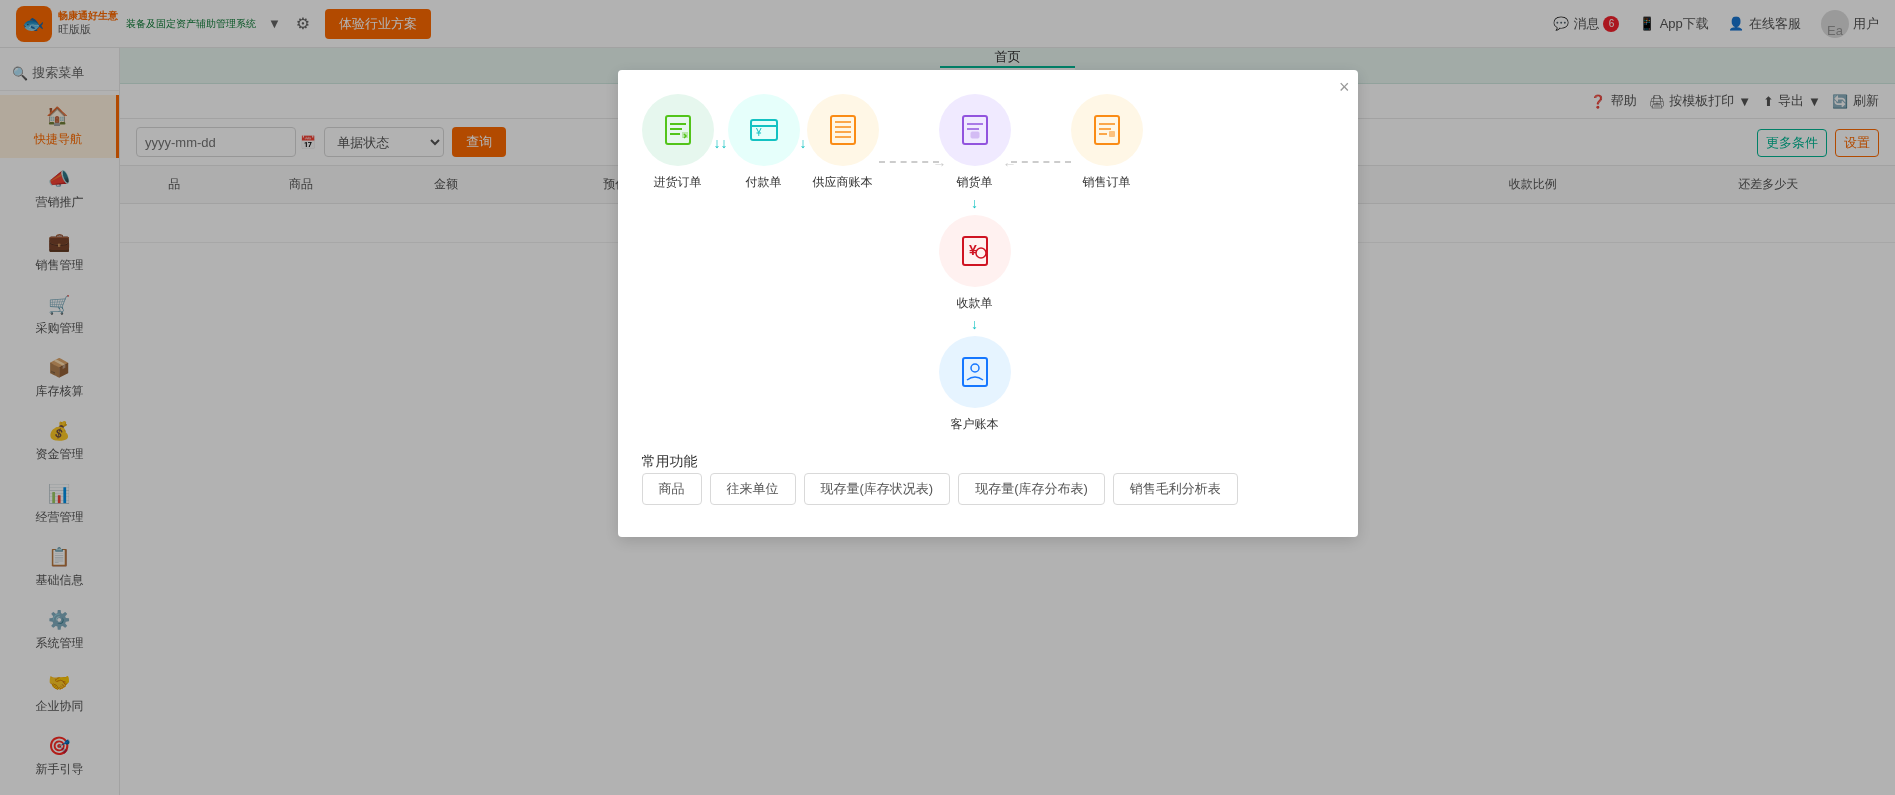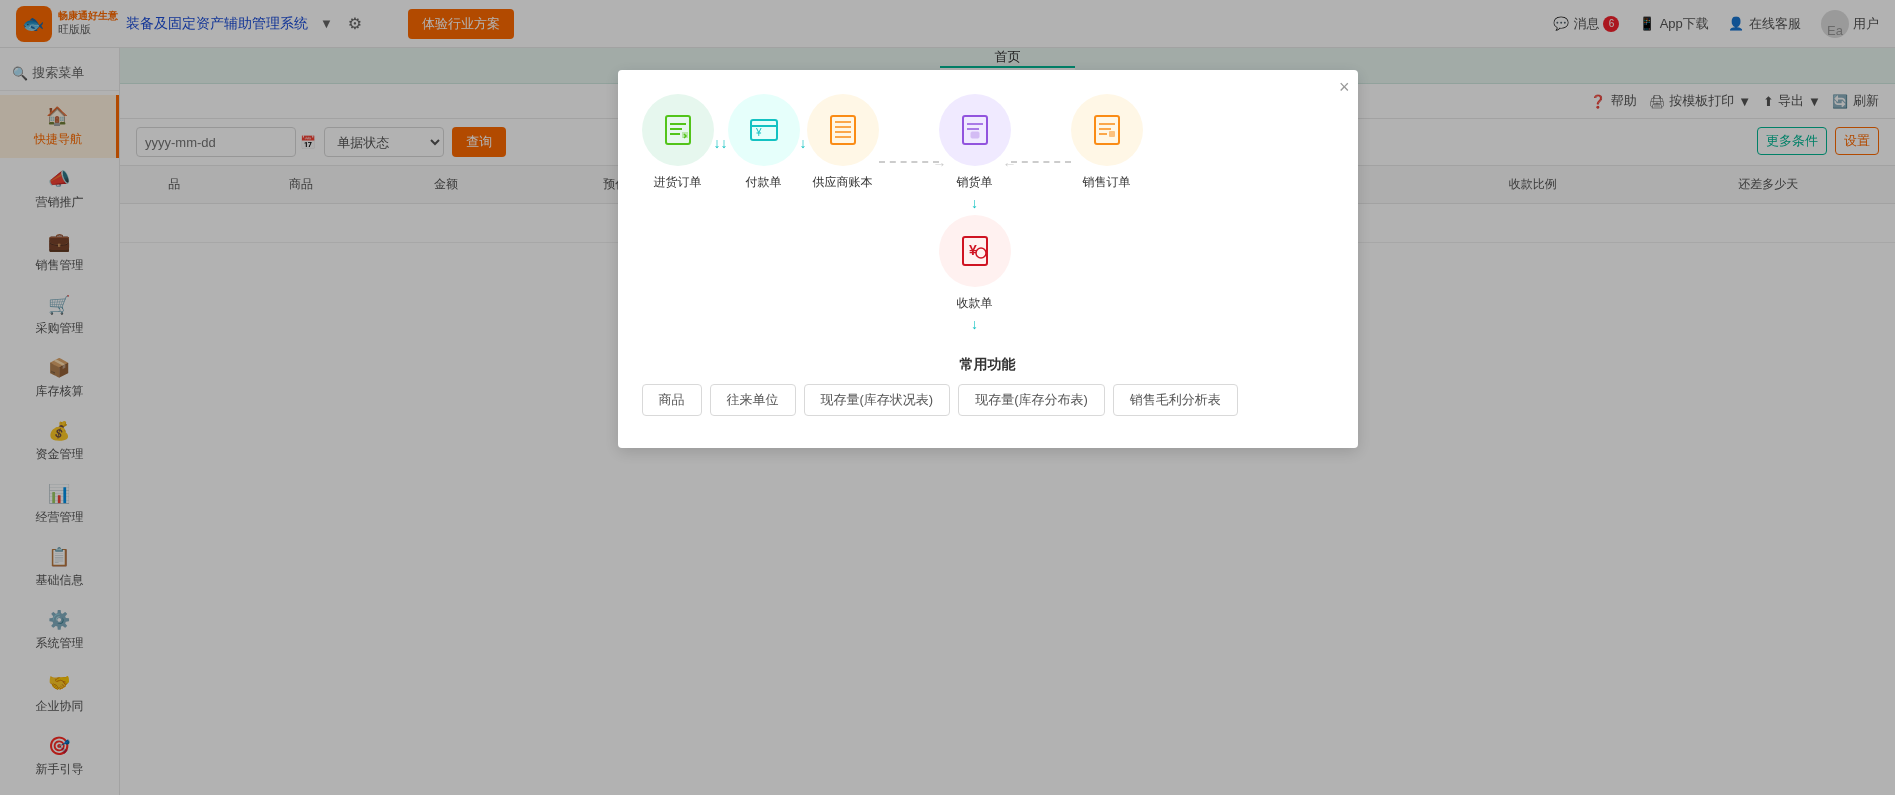--- a/index.html
+++ b/index.html
@@ -10,24 +10,24 @@
       display: flex; align-items: center; justify-content: space-between;
       background: #fff; height: 48px; padding: 0 16px;
       border-bottom: 1px solid #e8e8e8; position: relative; z-index: 10;
     }
     .top-header-left { display: flex; align-items: center; gap: 8px; }
     .app-logo { display: flex; align-items: center; gap: 6px; }
     .logo-icon { width: 36px; height: 36px; background: #ff6b00; border-radius: 8px; display: flex; align-items: center; justify-content: center; }
     .logo-icon span { color: white; font-size: 18px; }
     .logo-text { color: #ff6b00; font-size: 10px; font-weight: bold; line-height: 1.2; text-align: center; }
     .logo-sub { color: #666; font-size: 11px; font-family: Liberation Serif, serif; }
-    .system-title { color: #1d4ed8; font-size: 14px; font-weight: 500; }
+    .system-title { color: #15803d; font-size: 10px; font-weight: 500; }
     .title-dropdown { color: #666; cursor: pointer; margin-left: 4px; }
     .settings-btn { width: 28px; height: 28px; border: none; background: none; cursor: pointer; color: #666; font-size: 16px; }
-    .experience-btn { background: #ff6b00; color: white; border: none; padding: 6px 14px; border-radius: 4px; cursor: pointer; font-size: 13px; margin-left: 31px; }
+    .experience-btn { background: #ff6b00; color: white; border: none; padding: 6px 14px; border-radius: 4px; cursor: pointer; font-size: 13px; }
 
     .top-header-right { display: flex; align-items: center; gap: 20px; }
     .header-action { display: flex; align-items: center; gap: 4px; cursor: pointer; color: #555; font-size: 13px; }
     .header-action .badge { background: #f5222d; color: white; border-radius: 10px; font-size: 10px; padding: 0 5px; min-width: 16px; height: 16px; display: flex; align-items: center; justify-content: center; }
     .user-avatar { width: 28px; height: 28px; border-radius: 50%; background: #ddd; overflow: hidden; display: flex; align-items: flex-end; justify-content: center; color: #999; }
 
     
     .main-layout { display: flex; height: calc(795px - 48px); }
 
     
@@ -45,21 +45,21 @@
     .tab-item { display: flex; align-items: center; padding: 0 16px; height: 36px; cursor: pointer; font-size: 13px; color: #555; gap: 6px; }
     .tab-item.active { background: #fff; color: #00b894; border-top: 2px solid #00b894; }
     .tab-item.home { background: transparent; color: #333; }
     .tab-close { font-size: 11px; color: #999; cursor: pointer; }
 
     
     .page-header { display: flex; align-items: center; justify-content: flex-end; padding: 8px 16px; background: #fff; border-bottom: 1px solid #e8e8e8; gap: 12px; }
     .page-header-action { display: flex; align-items: center; gap: 4px; cursor: pointer; color: #555; font-size: 13px; }
 
     
-    .filter-bar { display: flex; align-items: flex-start; padding: 8px 16px; background: #fff; border-bottom: 1px solid #e8e8e8; gap: 8px; flex-wrap: wrap; }
+    .filter-bar { display: flex; align-items: flex-end; padding: 8px 16px; background: #fff; border-bottom: 1px solid #e8e8e8; gap: 8px; flex-wrap: wrap; }
     .filter-item { display: flex; align-items: center; gap: 4px; }
     .filter-input { border: 1px solid #d9d9d9; border-radius: 4px; padding: 4px 8px; font-size: 13px; height: 30px; width: 160px; color: #999; }
     .filter-select { border: 1px solid #d9d9d9; border-radius: 4px; padding: 4px 8px; font-size: 13px; height: 30px; width: 120px; color: #555; background: #fff; }
     .calendar-icon { color: #999; cursor: pointer; }
     .search-btn { background: #ff6b00; color: white; border: none; padding: 5px 14px; border-radius: 4px; cursor: pointer; font-size: 13px; height: 30px; }
     .more-conditions { color: #00b894; cursor: pointer; font-size: 13px; padding: 4px 8px; border: 1px solid #00b894; border-radius: 4px; }
     .settings-link { color: #ff6b00; cursor: pointer; font-size: 13px; border: 1px solid #ff6b00; border-radius: 4px; padding: 4px 8px; }
 
     
     .table-container { flex: 1; overflow: auto; background: #fff; padding: 0; }
@@ -82,21 +82,21 @@
     .flow-circle.orange { background: #fff7e6; color: #fa8c16; }
     .flow-circle.cyan { background: #e6fffb; color: #13c2c2; }
     .flow-circle.red { background: #fff1f0; color: #cf1322; }
     .flow-circle.blue { background: #e6f4ff; color: #1677ff; }
     .flow-label { font-size: 12px; color: #333; text-align: center; }
 
     .flow-arrow-v { display: flex; justify-content: center; color: #13c2c2; margin: 4px 0; font-size: 14px; }
 
     
     .common-functions { margin-top: 8px; }
-    .common-functions-title { font-size: 14px; color: #333; font-weight: 700; margin-bottom: 10px; text-align: center; }
+    .common-functions-title { font-size: 14px; color: #333; font-weight: 400; margin-bottom: 2px; }
     .functions-row { display: flex; gap: 8px; flex-wrap: wrap; margin-bottom: 8px; }
     .func-btn { border: 1px solid #d9d9d9; background: #fff; border-radius: 4px; padding: 6px 16px; cursor: pointer; font-size: 13px; color: #555; }
 
     
     .popup-close { position: absolute; top: 8px; right: 8px; cursor: pointer; color: #999; font-size: 18px; line-height: 1; background: none; border: none; }
 
     
     .content-close { position: absolute; right: 16px; top: 8px; cursor: pointer; color: #999; font-size: 18px; }
   </style>
 </head>
@@ -356,20 +356,30 @@
                 <rect x="6" y="4" width="24" height="28" rx="2" fill="none" stroke="#cf1322" stroke-width="2"></rect>
                 <text x="12" y="22" font-size="14" fill="#cf1322" font-weight="bold">¥</text>
                 <circle cx="24" cy="20" r="5" fill="none" stroke="#cf1322" stroke-width="1.5"></circle>
               </svg>
             </div>
             <span class="flow-label">收款单</span>
           </div>
 
           <div class="flow-arrow-v">↓</div>
 
+          <div class="flow-node">
+            <div class="flow-circle blue">
+              <svg width="36" height="36" viewBox="0 0 36 36">
+                <rect x="6" y="4" width="24" height="28" rx="2" fill="none" stroke="#1677ff" stroke-width="2"></rect>
+                <circle cx="18" cy="14" r="4" fill="none" stroke="#1677ff" stroke-width="1.5"></circle>
+                <path d="M10 26 Q18 20 26 26" fill="none" stroke="#1677ff" stroke-width="1.5"></path>
+              </svg>
+            </div>
+            <span class="flow-label">客户账本</span>
+          </div>
         </div>
 
         <div style="display:flex; flex-direction:column; align-items:center; padding-top:32px;">
           <div style="display:flex; align-items:center; height:72px; margin-bottom:8px;">
             <div style="border-top: 2px dashed #ccc; width: 60px; position:relative; margin-left:0px;">
               <span style="position:absolute; left:-8px; top:-9px; color:#ccc; font-size:14px;">←</span>
             </div>
           </div>
         </div>
 

